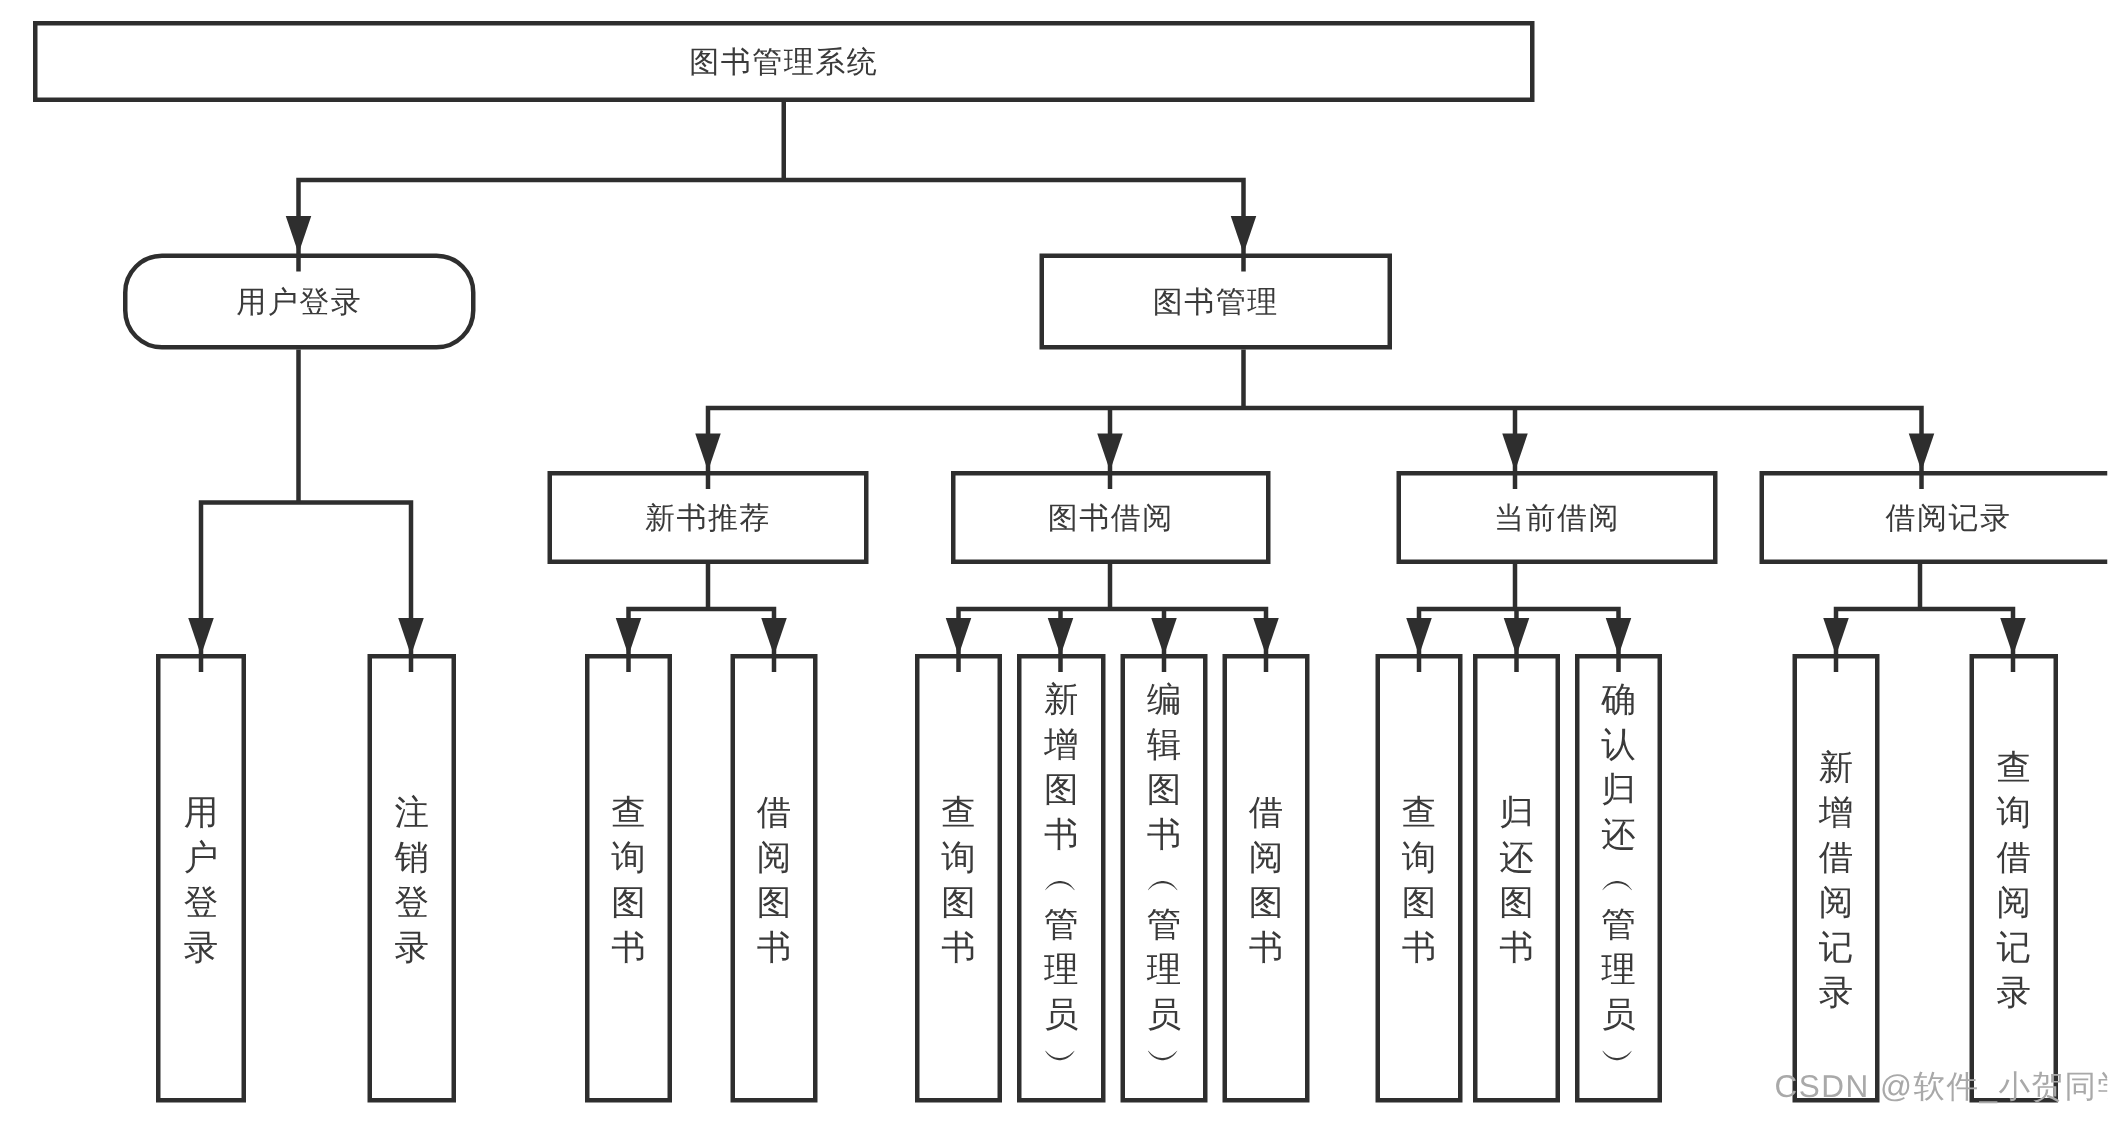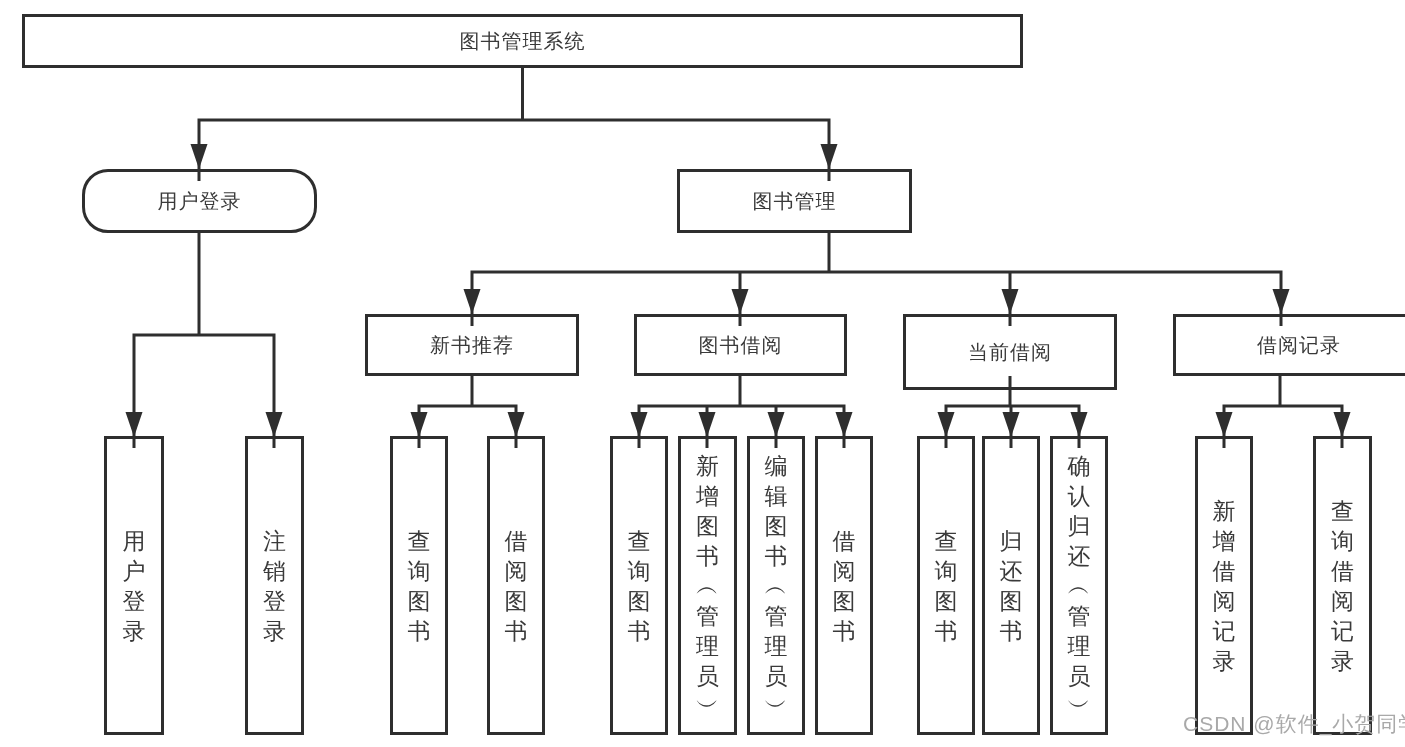--- a/index.html
+++ b/index.html
@@ -87,25 +87,25 @@
       <polygon points="1002.5,412 1019.5,412 1011,437"></polygon>
       <polygon points="1070.5,412 1087.5,412 1079,437"></polygon>
       <polygon points="1215.5,412 1232.5,412 1224,437"></polygon>
       <polygon points="1333.5,412 1350.5,412 1342,437"></polygon>
     </g>
   </svg>
 
   <div class="node" style="left:22px;top:14px;width:1001px;height:54px;">图书管理系统</div>
 
   <div class="node" style="left:82px;top:169px;width:235px;height:64px;border-radius:26px;">用户登录</div>
-  <div class="node" style="left:677px;top:169px;width:235px;height:64px;">图书管理</div>
+  <div class="node" style="left:693px;top:169px;width:235px;height:64px;">图书管理</div>
 
   <div class="node" style="left:365px;top:314px;width:214px;height:62px;">新书推荐</div>
   <div class="node" style="left:634px;top:314px;width:213px;height:62px;">图书借阅</div>
-  <div class="node" style="left:903px;top:314px;width:214px;height:76px;">当前借阅</div>
+  <div class="node" style="left:931px;top:314px;width:214px;height:62px;">当前借阅</div>
   <div class="node" style="left:1173px;top:314px;width:252px;height:62px;">借阅记录</div>
 
   <div class="node vnode" style="left:104px;top:436px;width:60px;height:299px;">
       <span class="vchar">用</span>
       <span class="vchar">户</span>
       <span class="vchar">登</span>
       <span class="vchar">录</span>
     </div>
   <div class="node vnode" style="left:245px;top:436px;width:59px;height:299px;">
       <span class="vchar">注</span>

